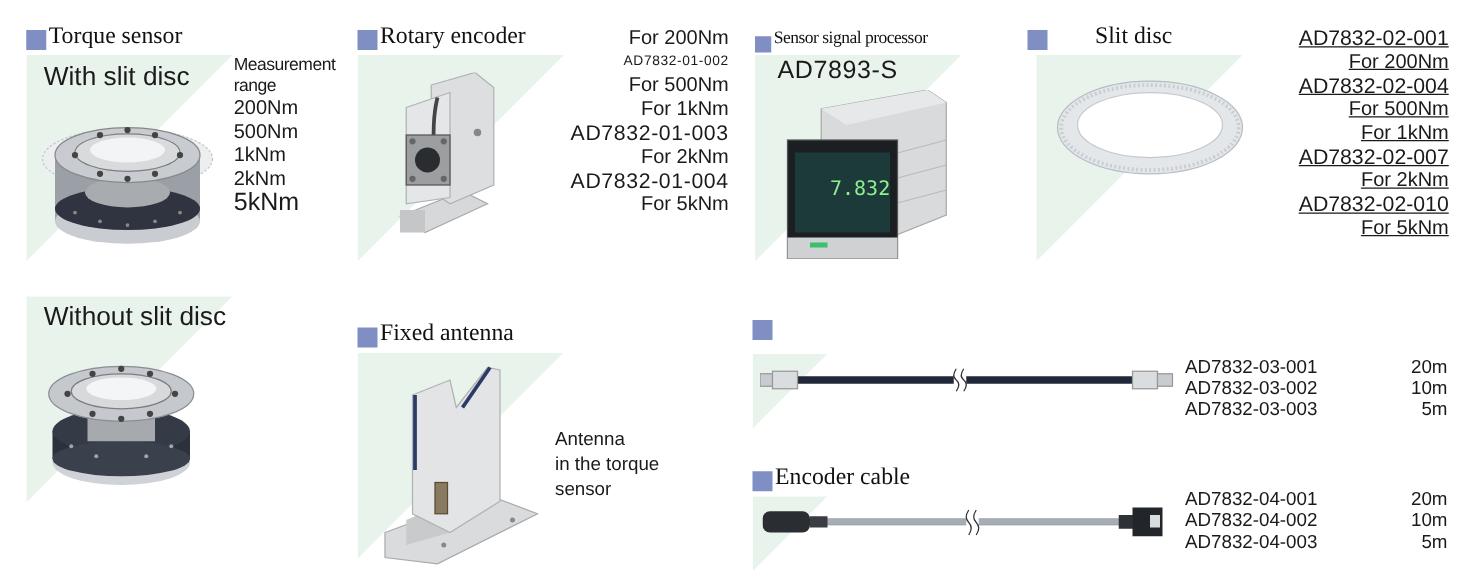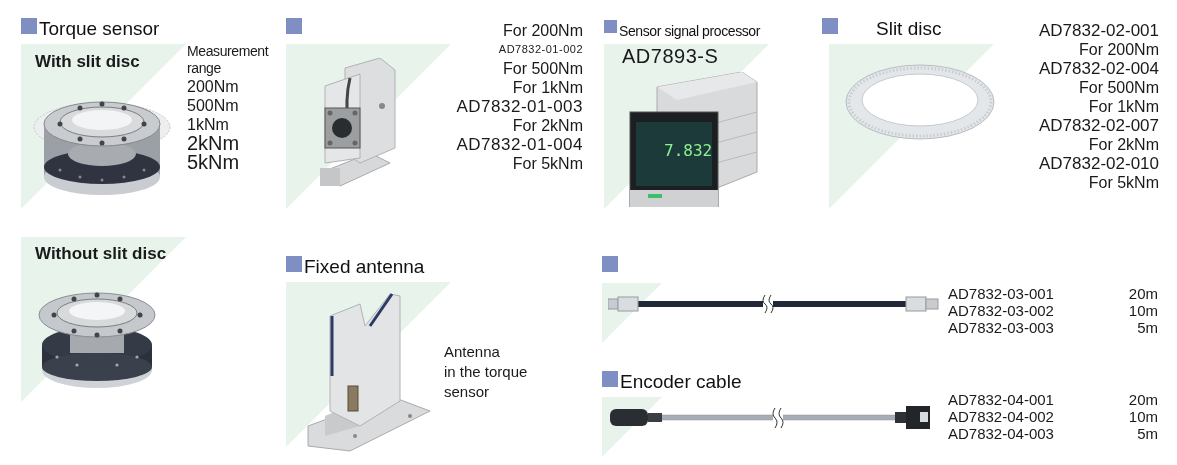--- a/index.html
+++ b/index.html
@@ -1,30 +1,30 @@
 <!DOCTYPE html>
 <html><head>
 <meta charset="utf-8">
 <style>
   html, body { margin: 0; padding: 0; background: #ffffff; }
   body { width: 1177px; height: 465px; position: relative; overflow: hidden;
          font-family: "Liberation Sans", "DejaVu Sans", sans-serif; color: #1a1a1a; }
   .abs { position: absolute; }
-  .hdr { position: absolute; display: flex; align-items: flex-start; white-space: nowrap;
-         font-size: 19px; line-height: 22px; color: #111; }
+  .hdr { position: absolute; display: flex; align-items: flex-end; white-space: nowrap;
+         font-size: 19px; line-height: 22px; color: #111; font-family: Liberation Serif, serif; }
   .hdr .sq { width: 16px; height: 16px; background: #7f8fc3; margin-right: 2px; display: inline-block; }
   .hdr.small { font-size: 14px; }
   .hdr.small .sq { width: 13px; height: 13px; }
   .tri { position: absolute; background: #e8f3ec; clip-path: polygon(0 0, 100% 0, 0 100%); }
   .txt { position: absolute; white-space: nowrap; font-size: 16px; line-height: 19px; color: #1a1a1a; }
   .rt { text-align: right; }
   .col { position: absolute; display: flex; flex-direction: column; }
   .col span { display: block; }
   .narrow { font-size: 14px; letter-spacing: -0.4px; }
-  .sublabel { font-size: 17px; font-weight: bold; }
+  .sublabel { font-size: 21px; }
   .bigcode { font-size: 19px; font-weight: normal; letter-spacing: 0.5px; }
   .pn { display: flex; justify-content: space-between; width: 210px; font-size: 15px; line-height: 17px; }
   .pn .len { width: 40px; text-align: right; }
   svg { display: block; }
 </style>
 </head>
 <body>
 
 <div class="hdr" style="left:21px; top:18px;">
   <span class="sq"></span>
@@ -62,21 +62,21 @@
       </g>
   </svg>
 </div>
 
 <div class="col" style="left:187px; top:43px;">
   <span class="narrow" style="line-height:17px;">Measurement</span>
   <span class="narrow" style="line-height:17px;">range</span>
   <span style="font-size:16px; line-height:19px;">200Nm</span>
   <span style="font-size:16px; line-height:19px;">500Nm</span>
   <span style="font-size:16px; line-height:19px;">1kNm</span>
-  <span style="font-size:20px; line-height:19px;">2kNm</span>
+  <span style="font-size:16px; line-height:19px;">2kNm</span>
   <span style="font-size:20px; line-height:19px;">5kNm</span>
 </div>
 
 <div class="tri" style="left:21px; top:237px; width:165px; height:165px;"></div>
 <div class="txt sublabel" style="left:35px; top:244px;">Without slit disc</div>
 <div class="abs" style="left:32px; top:275px;">
   <svg width="135" height="118" viewBox="0 0 135 118">
     <ellipse cx="65" cy="95" rx="55" ry="18" fill="#cfd2d6"></ellipse>
     <rect x="10" y="70" width="110" height="22" fill="#2c313c"></rect>
     <ellipse cx="65" cy="70" rx="55" ry="18" fill="#343a46"></ellipse>
@@ -99,20 +99,21 @@
         <circle cx="25" cy="82" r="1.6"></circle>
         <circle cx="45" cy="90" r="1.6"></circle>
         <circle cx="85" cy="90" r="1.6"></circle>
         <circle cx="105" cy="82" r="1.6"></circle>
       </g>
   </svg>
 </div>
 
 <div class="hdr" style="left:286px; top:18px;">
   <span class="sq"></span>
+  <span>Rotary encoder</span>
 </div>
 <div class="tri" style="left:286px; top:44px; width:165px; height:165px;"></div>
 <div class="abs" style="left:310px; top:58px;">
   <svg width="95" height="140" viewBox="0 0 95 140">
     <polygon points="10,115 60,95 80,105 30,128" fill="#d6d8da" stroke="#aaa"></polygon>
     <rect x="10" y="110" width="20" height="18" fill="#c4c6c8"></rect>
     <polygon points="35,10 70,0 85,12 85,90 50,105 35,95" fill="#dcdedf" stroke="#b0b2b4"></polygon>
     <polygon points="15,28 50,16 50,100 15,105" fill="#e4e6e7" stroke="#b0b2b4"></polygon>
     <path d="M40 20 Q 35 40 38 70" stroke="#444" stroke-width="3" fill="none"></path>
     <rect x="15" y="50" width="35" height="40" fill="#9c9ea0" stroke="#555"></rect>
@@ -163,21 +164,21 @@
   <span>Slit disc</span>
 </div>
 <div class="tri" style="left:829px; top:44px; width:165px; height:165px;"></div>
 <div class="abs" style="left:843px; top:62px;">
   <svg width="155" height="85" viewBox="0 0 155 85">
     <ellipse cx="77" cy="40" rx="74" ry="37" fill="#e4e7ea" stroke="#b7bcc2" stroke-width="1"></ellipse>
     <ellipse cx="77" cy="40" rx="71" ry="34" fill="none" stroke="#c8cdd2" stroke-width="3" stroke-dasharray="1.5 2"></ellipse>
     <ellipse cx="77" cy="38" rx="58" ry="26" fill="#ffffff" stroke="#c5c9ce"></ellipse>
   </svg>
 </div>
-<div class="col rt" style="right:18px; top:21px; align-items:flex-end;">
+<div class="col rt" style="right:18px; top:21px; align-items:flex-end;text-decoration:underline;">
   <span style="font-size:17px; line-height:19px;">AD7832-02-001</span>
   <span style="font-size:16px; line-height:19px;">For 200Nm</span>
   <span style="font-size:17px; line-height:19px;">AD7832-02-004</span>
   <span style="font-size:16px; line-height:19px;">For 500Nm</span>
   <span style="font-size:16px; line-height:19px;">For 1kNm</span>
   <span style="font-size:17px; line-height:19px; margin-right:0;">AD7832-02-007</span>
   <span style="font-size:16px; line-height:19px;">For 2kNm</span>
   <span style="font-size:17px; line-height:19px;">AD7832-02-010</span>
   <span style="font-size:16px; line-height:19px;">For 5kNm</span>
 </div>

